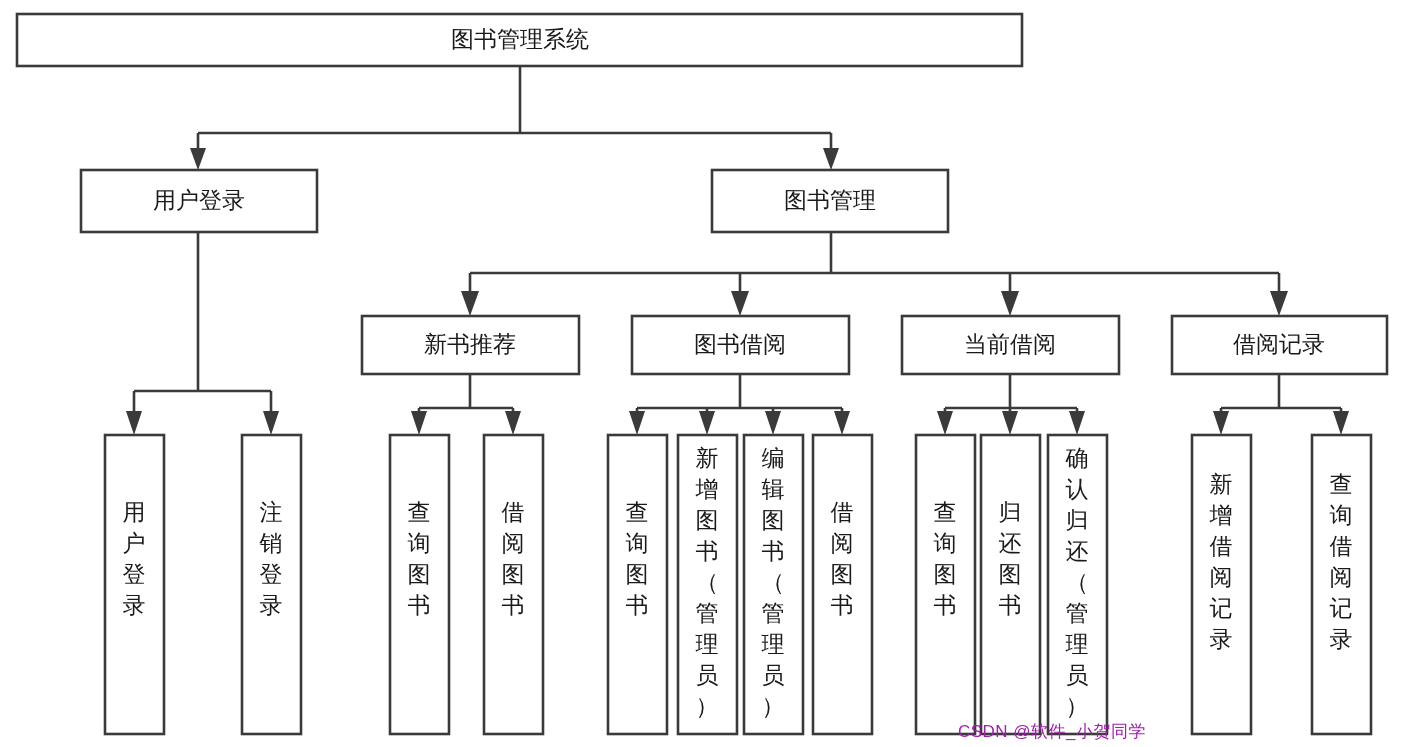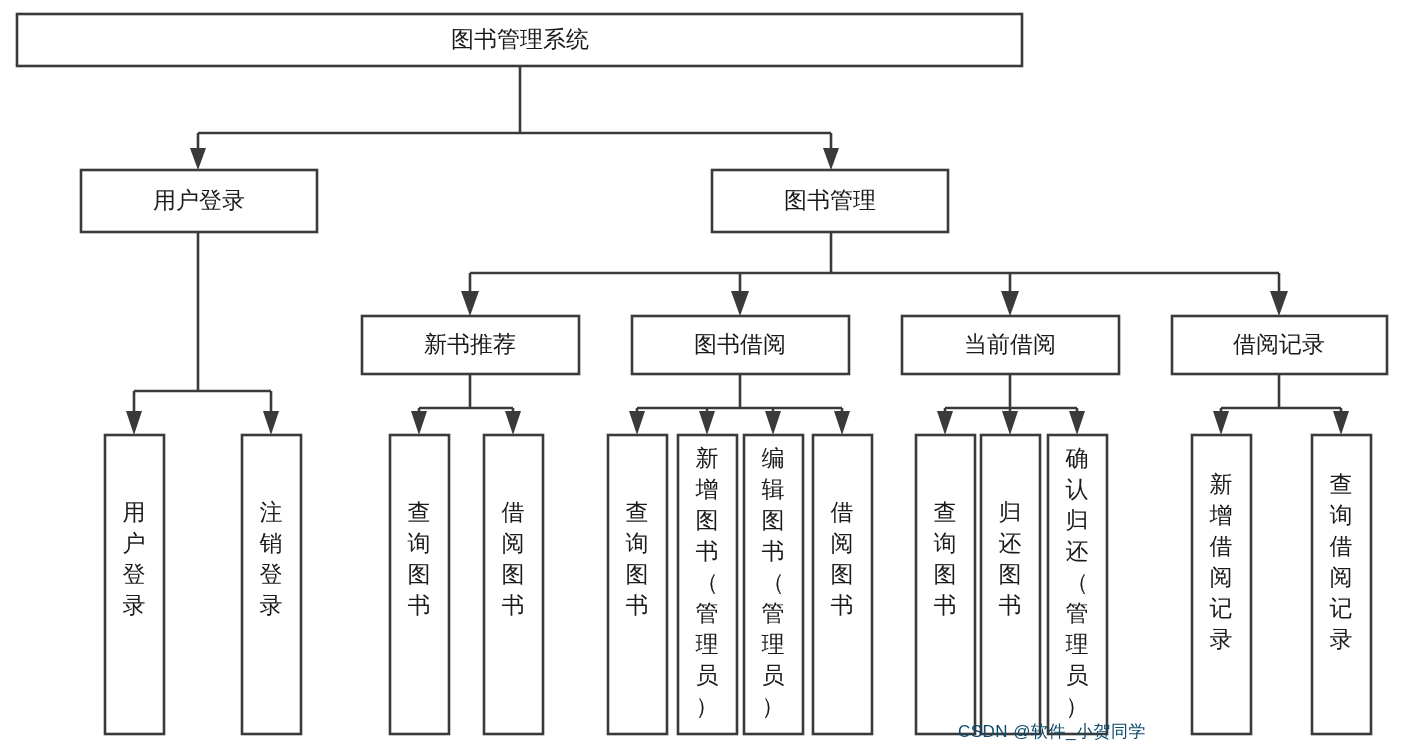--- a/index.html
+++ b/index.html
@@ -53,21 +53,21 @@
     font-size: 23px;
     fill: #1a1a1a;
     text-anchor: middle;
   }
   .watermark-text {
     position: absolute;
     right: 12px;
     bottom: 4px;
     font-family: "Liberation Sans", "DejaVu Sans", sans-serif;
     font-size: 17px;
-    color: #0c4a6e;
+    color: #a21caf;
     white-space: nowrap;
     letter-spacing: 0.5px;
     user-select: none;
   }
 </style>
 </head>
 <body>
 
 <div id="diagram-root">
 

